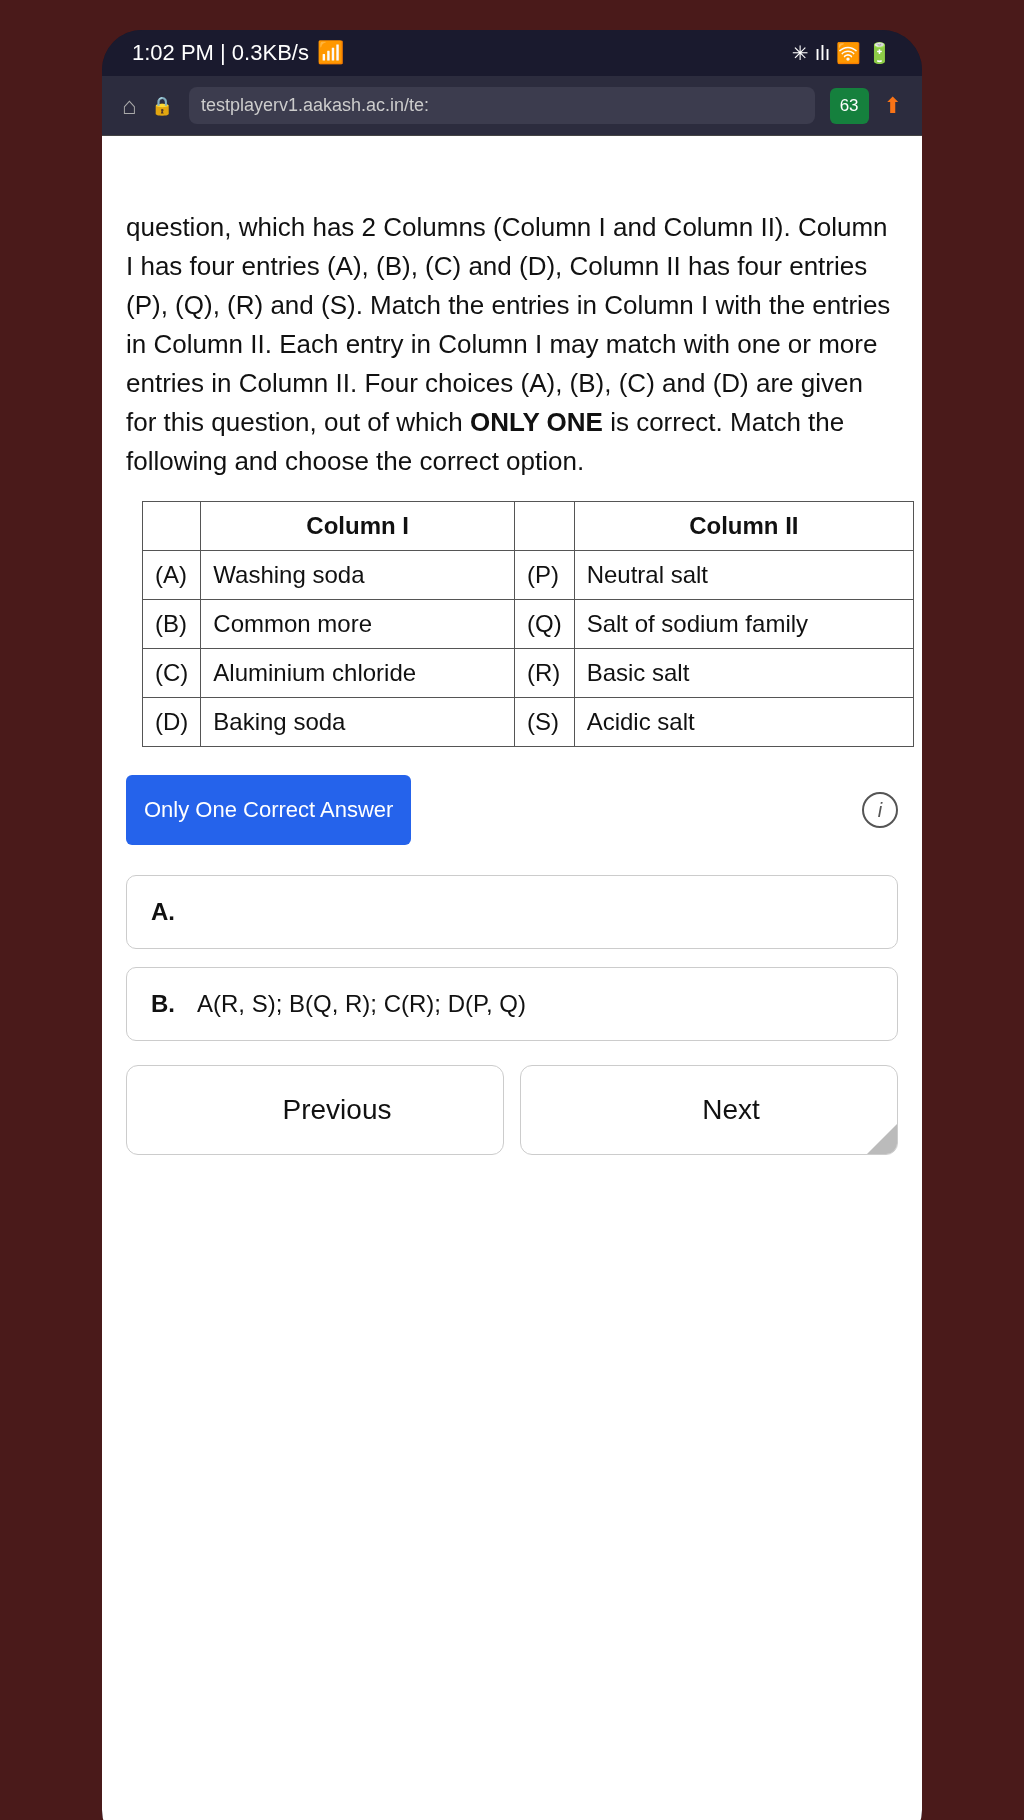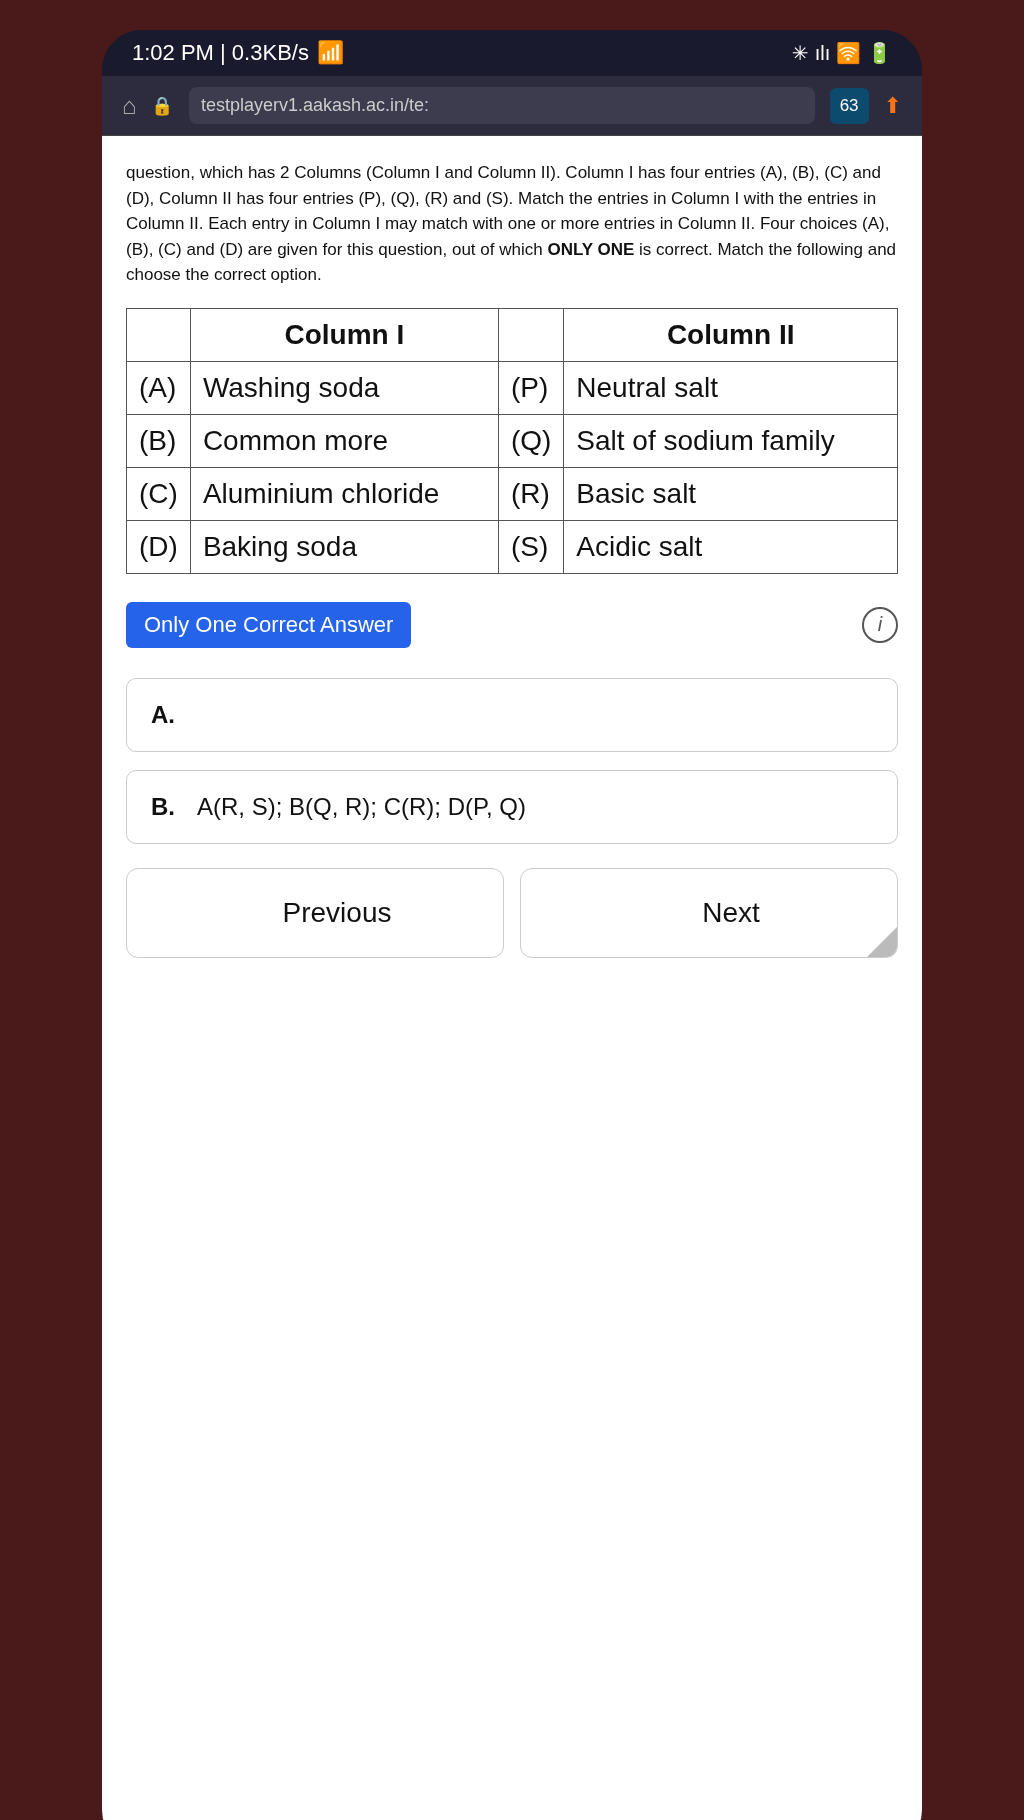--- a/index.html
+++ b/index.html
@@ -73,57 +73,59 @@
     .url-bar {
       flex: 1;
       background: #3c3c4e;
       border-radius: 8px;
       padding: 8px 12px;
       color: #ccc;
       font-size: 18px;
     }
 
     .tab-count {
-      background: #0c4a6e;
+      background: #15803d;
       color: #fff;
       border-radius: 6px;
       padding: 8px 10px;
       font-size: 17px;
     }
 
     .upload-icon {
       font-size: 22px;
       color: #f97316;
     }
 
     
     .main-content {
       background: #ffffff;
       margin: 0;
       padding: 24px 24px 20px 24px;
       min-height: calc(1820px - 120px);
     }
 
     .question-text {
-      font-size: 17px;
+      font-size: 26px;
       line-height: 1.5;
       color: #111;
       margin-bottom: 20px;
+      margin-top: 48px;
     }
 
     .question-text strong {
       font-weight: 900;
     }
 
     
     .match-table {
       width: 100%;
       border-collapse: collapse;
       margin-bottom: 28px;
-      font-size: 28px;
+      font-size: 24px;
+      margin-left: 16px;
     }
 
     .match-table th, .match-table td {
       border: 1.5px solid #555;
       padding: 10px 12px;
       vertical-align: top;
       color: #111;
     }
 
     .match-table th {
@@ -153,21 +155,21 @@
       display: flex;
       align-items: center;
       justify-content: space-between;
       margin-bottom: 30px;
     }
 
     .only-one-badge {
       background: #2563eb;
       color: #fff;
       border-radius: 6px;
-      padding: 10px 18px;
+      padding: 22px 18px;
       font-size: 22px;
       font-weight: 500;
     }
 
     .info-icon {
       width: 36px;
       height: 36px;
       border: 2px solid #555;
       border-radius: 50%;
       display: flex;

